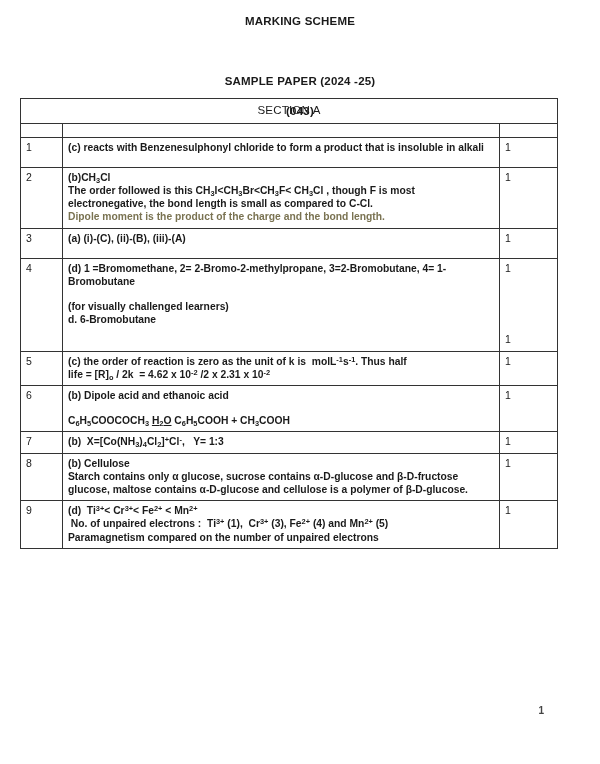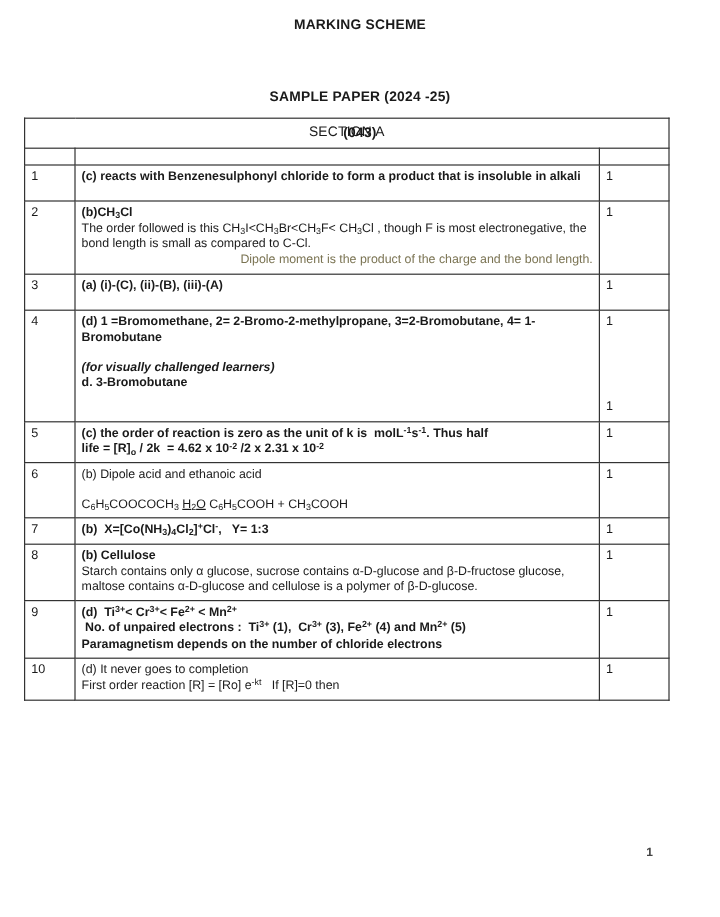--- a/index.html
+++ b/index.html
@@ -76,24 +76,24 @@
 
   .section-head {
     text-align: center !important;
     font-weight: bold;
     font-size: 11.5px;
     padding: 4px 0 5px 0 !important;
     letter-spacing: 0.2px;
   }
   .spacer-row td { height: 13px; padding: 0 !important; }
 
-  .bodytext { font-weight: normal; }
+  .bodytext { font-weight: bold; }
   .plain { font-weight: bold; }
-  .olive { color: #7a7352; font-weight: normal; text-align: right; }
-  .bi { font-weight: bold; font-style: italic; }
+  .olive { color: #7a7352; font-weight: bold; }
+  .bi { font-weight: bold; }
   .u { text-decoration: underline; }
   sub { font-size: 0.72em; line-height: 0; vertical-align: -0.28em; }
   sup { font-size: 0.72em; line-height: 0; vertical-align: 0.42em; }
   .blank-line { display: block; height: 9px; }
   .gap { display: block; height: 12px; }
   .mark-offset-1 { display: block; height: 58px; }
 
   
   .clip-row td {
     border-bottom: 1px solid #333333;
@@ -176,21 +176,21 @@
           </td>
           <td class="marks">1</td>
         </tr>
 
         <tr>
           <td class="num">4</td>
           <td class="body">
             <div class="plain">(d) 1 =Bromomethane, 2= 2-Bromo-2-methylpropane, 3=2-Bromobutane, 4= 1-Bromobutane</div>
             <span class="gap"></span>
             <div class="bi">(for visually challenged learners)</div>
-            <div class="plain">d. 3-Bromobutane</div>
+            <div class="plain">d. 6-Bromobutane</div>
           </td>
           <td class="marks">
             <span>1</span>
             <span class="mark-offset-1"></span>
             <span>1</span>
           </td>
         </tr>
 
         <tr>
           <td class="num">5</td>
@@ -227,35 +227,25 @@
             <div class="bodytext">Starch contains only α glucose, sucrose contains α-D-glucose and β-D-fructose glucose, maltose contains α-D-glucose and cellulose is a polymer of β-D-glucose.</div>
           </td>
           <td class="marks">1</td>
         </tr>
 
         <tr>
           <td class="num">9</td>
           <td class="body">
             <div class="plain">(d)&nbsp; Ti<sup>3+</sup>&lt; Cr<sup>3+</sup>&lt; Fe<sup>2+</sup> &lt; Mn<sup>2+</sup></div>
             <div class="plain">&nbsp;No. of unpaired electrons :&nbsp; Ti<sup>3+</sup> (1),&nbsp; Cr<sup>3+</sup> (3), Fe<sup>2+</sup> (4) and Mn<sup>2+</sup> (5)</div>
-            <div class="plain">Paramagnetism depends on the number of chloride electrons</div>
-          </td>
-          <td class="marks">1</td>
-        </tr>
-
-        <tr class="clip-row">
-          <td class="num">10</td>
-          <td class="body">
-            <span class="clip-inner">
-              <div class="bodytext">(d) It never goes to completion</div>
-              <div class="bodytext">First order reaction [R] = [Ro] e<sup>-kt</sup>&nbsp;&nbsp; If [R]=0 then</div>
-            </span>
-          </td>
-          <td class="marks">1</td>
-        </tr>
+            <div class="plain">Paramagnetism compared on the number of unpaired electrons</div>
+          </td>
+          <td class="marks">1</td>
+        </tr>
+
 
       </tbody>
     </table>
   </div>
 
   <div class="page-number">1</div>
 
 </div>
 
 </body></html>

